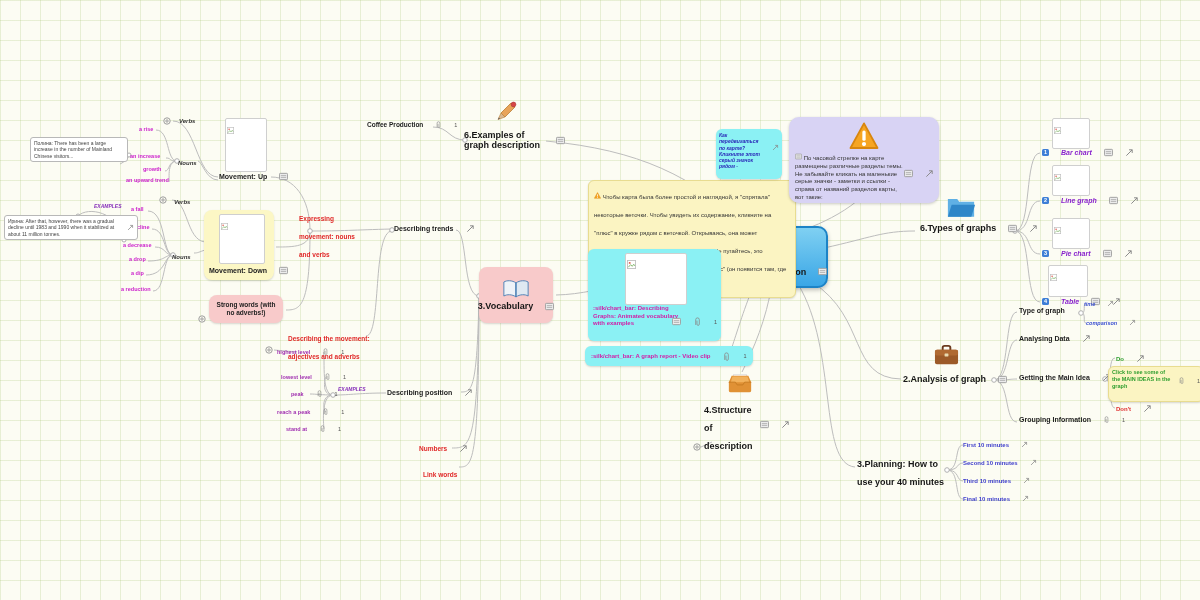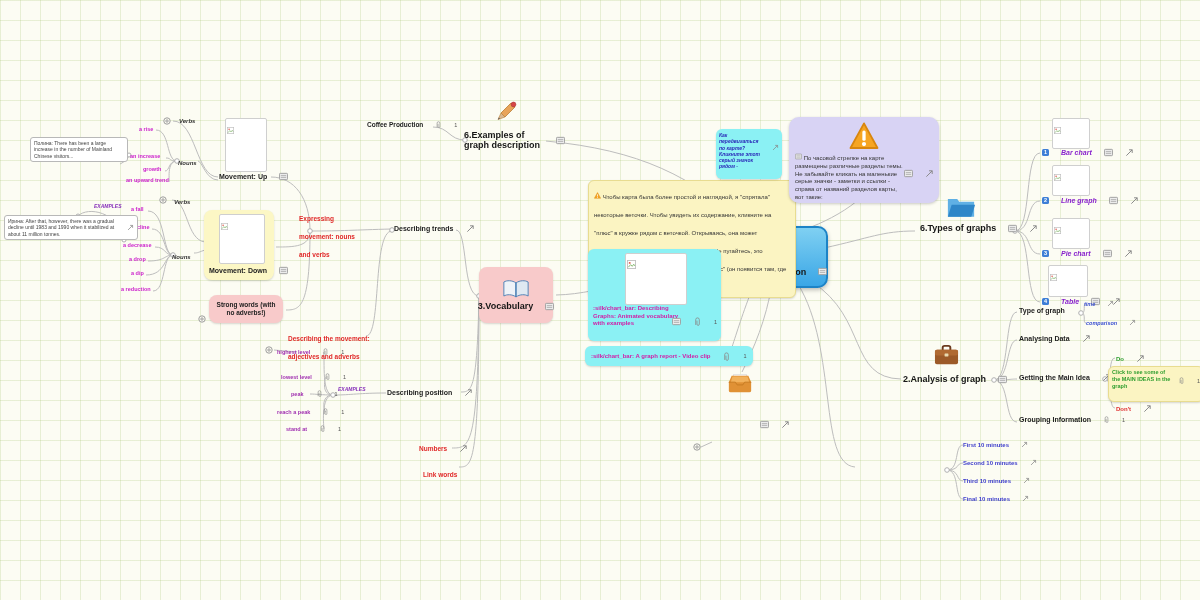--- a/index.html
+++ b/index.html
@@ -389,20 +389,23 @@
 </div>
 
 <div class="node row" style="left:1019px;top:416px">
   <span class="t-sub">Grouping Information</span>
   <svg class="mi7" viewBox="0 0 10 10">
         <use href="#sym-clip"></use>
       </svg>
   <span class="clipnum">1</span>
 </div>
 
+<div class="node" style="left:857px;top:453px;width:90px">
+  <span class="t-main2">3.Planning: How to use your 40 minutes</span>
+</div>
 <div class="node row" style="left:963px;top:441px">
   <span class="t-minute">First 10 minutes</span>
   <svg class="mi7" viewBox="0 0 10 10">
         <use href="#sym-link"></use>
       </svg>
 </div>
 <div class="node row" style="left:963px;top:459px">
   <span class="t-minute">Second 10 minutes</span>
   <svg class="mi7" viewBox="0 0 10 10">
         <use href="#sym-link"></use>
@@ -420,20 +423,23 @@
         <use href="#sym-link"></use>
       </svg>
 </div>
 
 <svg class="node" style="left:727px;top:372px" width="26" height="24" viewBox="0 0 28 24">
   <rect x="7" y="2" width="14" height="8" fill="#fff" stroke="#ddd"></rect>
   <path d="M2,10 L5,3 h18 l3,7 v9 a2,2 0 0 1 -2,2 H4 a2,2 0 0 1 -2,-2 z" fill="#e09135"></path>
   <path d="M6,4 h16 l2,6 H4 z" fill="#f2b25c"></path>
   <path d="M2,10 h7 l2,3 h6 l2,-3 h7" stroke="#c57a22" fill="none"></path>
 </svg>
+<div class="node" style="left:704px;top:399px;width:56px">
+  <span class="t-main2">4.Structure of description</span>
+</div>
 <span class="node row" style="left:760px;top:420px">
   <svg class="mi" viewBox="0 0 10 10">
         <use href="#sym-note"></use>
       </svg>
   <svg class="mi" viewBox="0 0 10 10">
         <use href="#sym-link"></use>
       </svg>
 </span>
 
 <div class="node box-pink" style="left:479px;top:267px;width:74px;height:56px;display:flex;flex-direction:column;align-items:center;justify-content:center;gap:1px">

